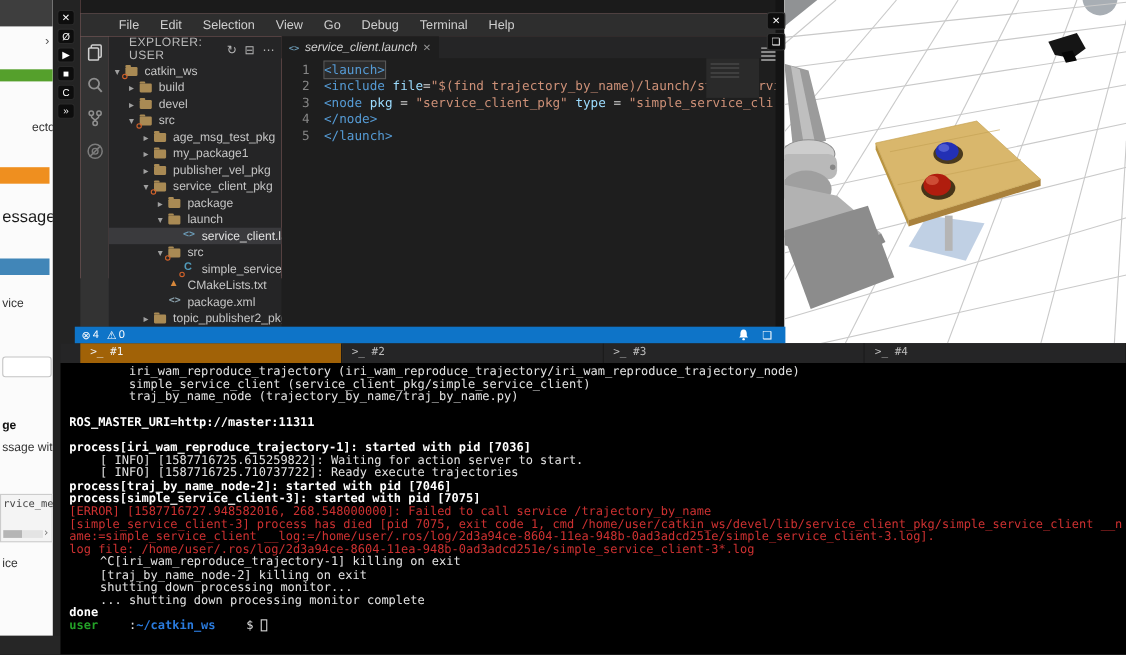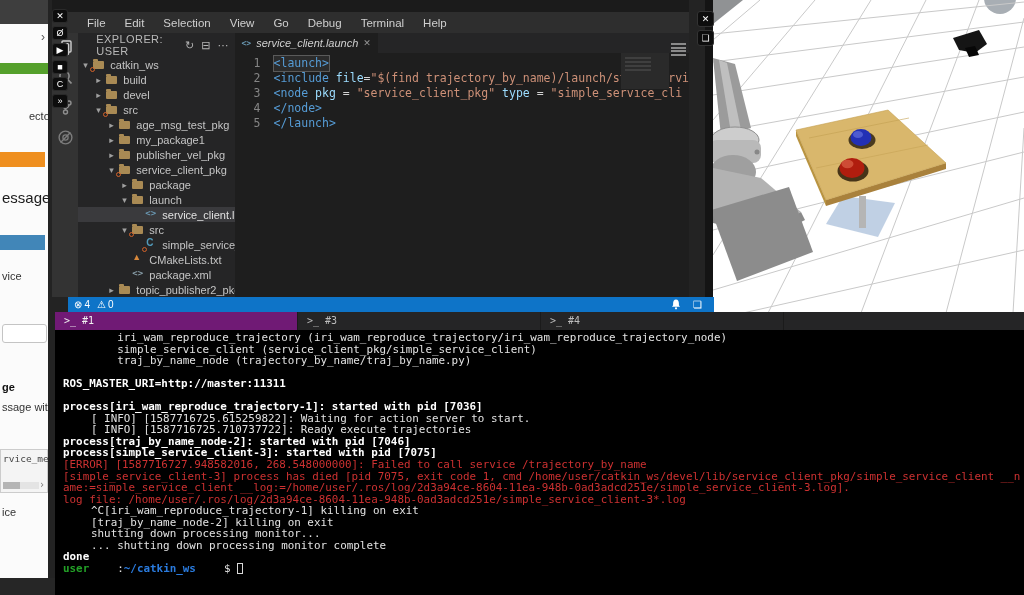--- a/index.html
+++ b/index.html
@@ -28,21 +28,21 @@
   .nb-thumb { width:17px; height:7px; background:#b5b5b5; }
   .nb-arr { position:absolute; right:2px; bottom:2px; color:#777; font-size:10px; }
   .bl-strip { position:absolute; left:0; top:578px; width:55px; height:17px; background:#262626; }
 
   
   #floatbtns { position:absolute; left:52px; top:9px; display:flex; flex-direction:column; gap:3px; z-index:40; }
   .fbtn { width:16px; height:14px; background:#0d0d0d; border:1px solid #2a2a2a; border-radius:3px;
           color:#fff; font-size:9px; line-height:12px; text-align:center; cursor:pointer; }
 
   
-  #ide { position:absolute; left:52px; top:0; width:637px; height:253px; background:#fca5a5; }
+  #ide { position:absolute; left:73px; top:0; width:637px; height:253px; background:#fca5a5; }
   .ide-top { height:12px; background:#1b1b1b; }
   .menubar { height:21px; background:#2e2e2e; display:flex; align-items:center; padding-left:35px; gap:19px; }
   .menu-item { color:#cfcfcf; font-size:11.5px; cursor:pointer; }
   .ide-main { display:flex; height:264px; }
 
   .activitybar { width:27px; background:#333; display:flex; flex-direction:column; align-items:center;
                  padding-top:6px; gap:13px; }
   .act-ico { width:17px; height:17px; display:block; cursor:pointer; }
 
   .explorer { width:160px; background:#252526; overflow:hidden; }
@@ -91,21 +91,21 @@
   
   #gazebo { position:absolute; left:713px; top:0; width:311px; height:312px; background:#fff; overflow:hidden; }
   .gz-btn { position:absolute; width:17px; height:16px; background:#0d0d0d; border:1px solid #333;
             border-radius:3px; color:#fff; font-size:9px; line-height:14px; text-align:center; z-index:50; cursor:pointer; }
   .gz-close { left:697px; top:11px; } .gz-screen { left:697px; top:30px; }
 
   
   #termtabs { position:absolute; left:55px; top:312px; width:969px; height:18px; background:#252526; display:flex; }
   .ttab { width:243px; height:18px; border-right:1px solid #1b1b1b; color:#bdbdbd; font-size:10px;
           font-family:"DejaVu Sans Mono",monospace; padding:3px 0 0 9px; cursor:pointer; }
-  .ttab.active { background:#701a75; color:#f0f0f0; }
+  .ttab.active { background:#a16207; color:#f0f0f0;margin-left:18px; }
   #terminal { position:absolute; left:55px; top:330px; width:969px; height:265px; background:#000;
               font-family:"DejaVu Sans Mono", monospace; font-size:10.9px; line-height:11.55px;
               padding:2px 0 0 8px; overflow:hidden; }
   .tl { white-space:pre; }
   .ts-n { color:#e2e2e2;margin-left:28px; } .ts-b { color:#fff; font-weight:bold; }
   .ts-r { color:#cd3131; } .ts-g { color:#23a127; font-weight:bold; } .ts-u { color:#2a7bde; font-weight:bold; }
   .ts-cur { display:inline-block; width:6px; height:11px; border:1px solid #d8d8d8; vertical-align:-2px; }
 </style>
 </head>
 <body>
@@ -403,18 +403,19 @@
         <polygon points="240,38 266,30 274,44 262,53 246,50" fill="#151515"></polygon>
         <polygon points="252,48 262,46 266,55 256,57" fill="#070707"></polygon>
       </g>
     </svg>
   </div>
   <div class="gz-btn gz-close">✕</div>
   <div class="gz-btn gz-screen">❏</div>
 
   <div id="termtabs">
       <div class="ttab active">&gt;_ #1</div>
+      <div class="ttab">&gt;_ #2</div>
       <div class="ttab">&gt;_ #3</div>
       <div class="ttab">&gt;_ #4</div>
     </div>
   <pre id="terminal"><div class="tl"><span class="ts-n">    iri_wam_reproduce_trajectory (iri_wam_reproduce_trajectory/iri_wam_reproduce_trajectory_node)</span></div><div class="tl"><span class="ts-n">    simple_service_client (service_client_pkg/simple_service_client)</span></div><div class="tl"><span class="ts-n">    traj_by_name_node (trajectory_by_name/traj_by_name.py)</span></div><div class="tl">&nbsp;</div><div class="tl"><span class="ts-b">ROS_MASTER_URI=http://master:11311</span></div><div class="tl">&nbsp;</div><div class="tl"><span class="ts-b">process[iri_wam_reproduce_trajectory-1]: started with pid [7036]</span></div><div class="tl"><span class="ts-n">[ INFO] [1587716725.615259822]: Waiting for action server to start.</span></div><div class="tl"><span class="ts-n">[ INFO] [1587716725.710737722]: Ready execute trajectories</span></div><div class="tl"><span class="ts-b">process[traj_by_name_node-2]: started with pid [7046]</span></div><div class="tl"><span class="ts-b">process[simple_service_client-3]: started with pid [7075]</span></div><div class="tl"><span class="ts-r">[ERROR] [1587716727.948582016, 268.548000000]: Failed to call service /trajectory_by_name</span></div><div class="tl"><span class="ts-r">[simple_service_client-3] process has died [pid 7075, exit code 1, cmd /home/user/catkin_ws/devel/lib/service_client_pkg/simple_service_client __n</span></div><div class="tl"><span class="ts-r">ame:=simple_service_client __log:=/home/user/.ros/log/2d3a94ce-8604-11ea-948b-0ad3adcd251e/simple_service_client-3.log].</span></div><div class="tl"><span class="ts-r">log file: /home/user/.ros/log/2d3a94ce-8604-11ea-948b-0ad3adcd251e/simple_service_client-3*.log</span></div><div class="tl"><span class="ts-n">^C[iri_wam_reproduce_trajectory-1] killing on exit</span></div><div class="tl"><span class="ts-n">[traj_by_name_node-2] killing on exit</span></div><div class="tl"><span class="ts-n">shutting down processing monitor...</span></div><div class="tl"><span class="ts-n">... shutting down processing monitor complete</span></div><div class="tl"><span class="ts-b">done</span></div><div class="tl"><span class="ts-g">user</span><span class="ts-n">:</span><span class="ts-u">~/catkin_ws</span><span class="ts-n">$ </span><span class="ts-cur"></span></div></pre>
 
 </div>
 
 </body></html>

